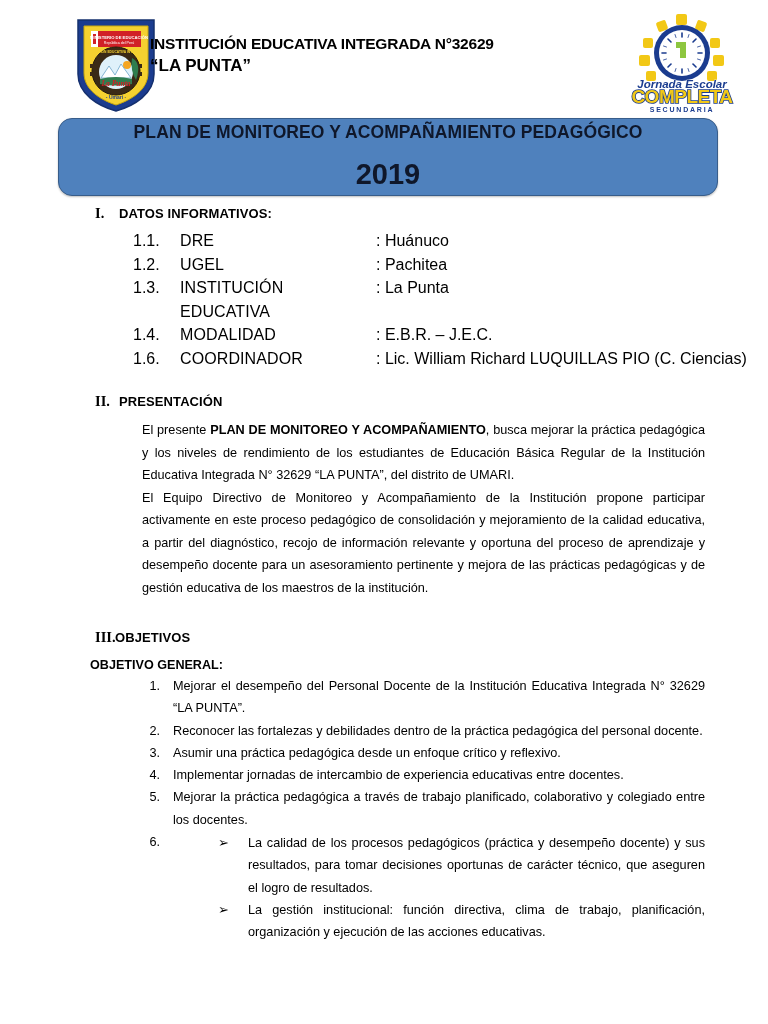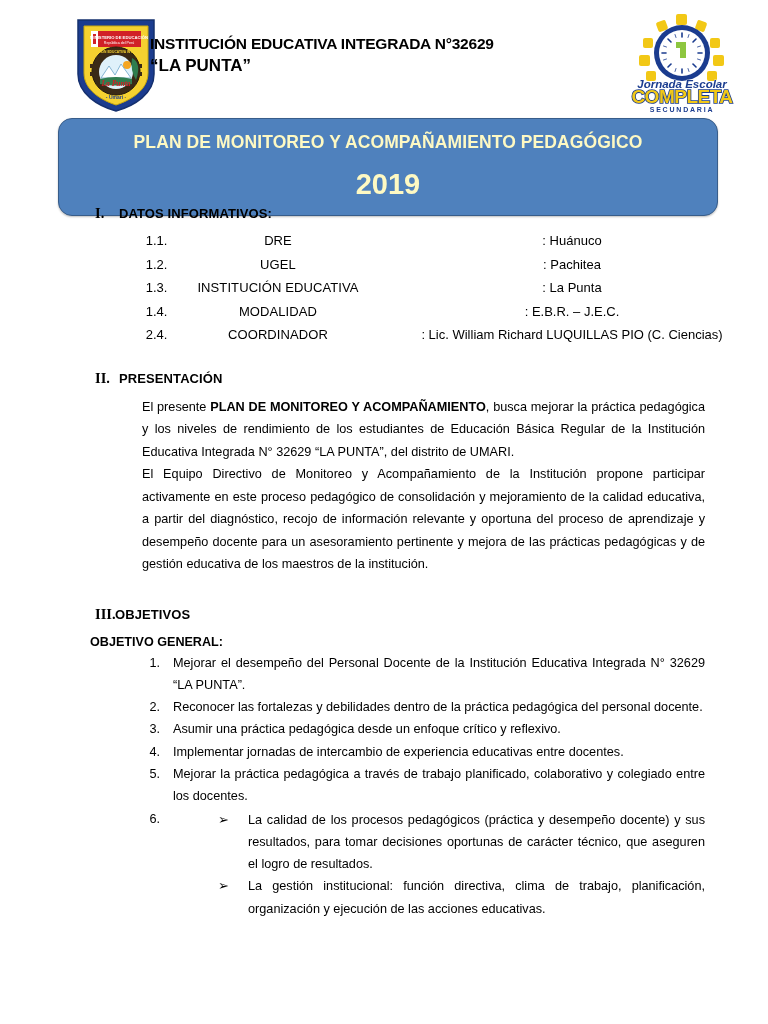--- a/index.html
+++ b/index.html
@@ -64,26 +64,26 @@
     height: 102px;
   }
   .jec svg { display: block; }
 
   
   .banner {
     position: absolute;
     left: 58px;
     top: 118px;
     width: 660px;
-    height: 98px;
+    height: 78px;
     box-sizing: border-box;
     background: #4F81BD;
     border: 1.5px solid #385D8A;
     border-radius: 14px;
-    color: #fef9c3;
+    color: #0f172a;
     text-align: left;
     display: flex;
     flex-direction: column;
     align-items: center;
     justify-content: center;
     box-shadow: 0 1px 2px rgba(0,0,0,0.25);
   }
   .banner-title {
     font-size: 17.5px;
     font-weight: bold;
@@ -127,23 +127,22 @@
   }
 
   
   .datos {
     margin-top: 7px;
     margin-left: 133px;
   }
   .datos-row {
     display: flex;
     align-items: baseline;
-    font-size: 13px;
+    font-size: 16px;
     line-height: 23.5px;
-    text-align: center;
   }
   .datos-idx {
     width: 47px;
     flex: 0 0 47px;
   }
   .datos-label {
     width: 196px;
     flex: 0 0 196px;
     letter-spacing: 0.1px;
   }
@@ -337,21 +336,21 @@
       <span class="datos-idx">1.3.</span>
       <span class="datos-label">INSTITUCIÓN   EDUCATIVA</span>
       <span class="datos-value">: La Punta</span>
     </div>
     <div class="datos-row">
       <span class="datos-idx">1.4.</span>
       <span class="datos-label">MODALIDAD</span>
       <span class="datos-value">: E.B.R. – J.E.C.</span>
     </div>
     <div class="datos-row">
-      <span class="datos-idx">2.4.</span>
+      <span class="datos-idx">1.6.</span>
       <span class="datos-label">COORDINADOR</span>
       <span class="datos-value">: Lic. William Richard LUQUILLAS PIO (C. Ciencias)</span>
     </div>
   </div>
 
   <div class="spacer-md"></div>
 
   <div class="section-head">
     <span class="sec-num">II.</span>
     <span class="sec-title">PRESENTACIÓN</span>

